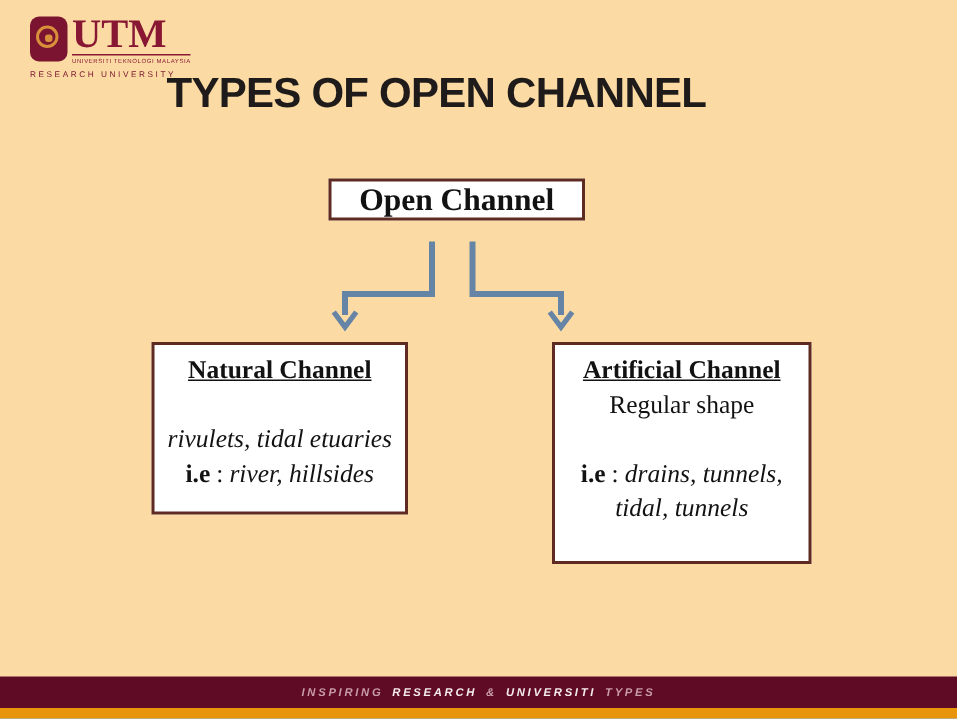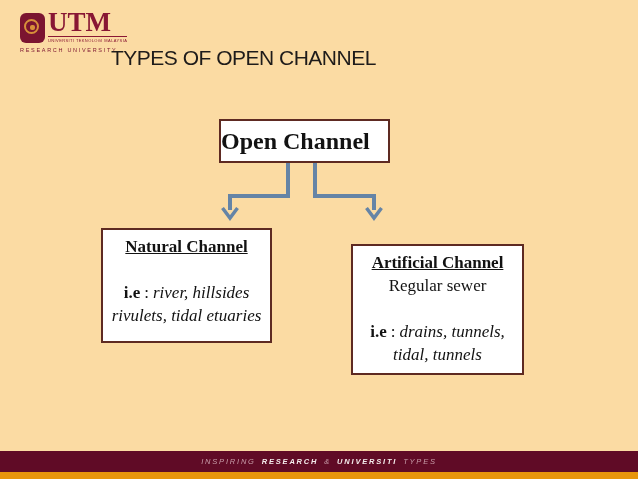--- a/index.html
+++ b/index.html
@@ -4,21 +4,21 @@
 <style>
   html,body{margin:0;padding:0;background:#888;}
   .slide{
     position:relative;width:638px;height:479px;overflow:hidden;
     background:#fbdba3;font-family:"Liberation Serif",serif;
   }
   *{box-sizing:border-box;}
 
   
   .logo{position:absolute;left:20px;top:9px;width:90px;}
-  .logo-row{display:flex;align-items:flex-end;}
+  .logo-row{display:flex;align-items:center;}
   .emblem{
     width:25px;height:30px;background:#7b1430;border-radius:6px;
     position:relative;flex:0 0 auto;
   }
   .emblem-ring{
     position:absolute;left:4px;top:6px;width:15px;height:15px;border-radius:50%;
     border:2.5px solid #d8903a;
   }
   .emblem-dot{
     position:absolute;left:9.5px;top:11.5px;width:5px;height:5px;border-radius:2px;
@@ -34,51 +34,51 @@
     color:#8a1734;white-space:nowrap;margin-top:1px;border-top:1px solid #8a1734;padding-top:1px;
   }
   .tagline{
     font-family:"Liberation Sans",sans-serif;font-size:5.5px;letter-spacing:1.7px;
     color:#7b1430;margin-top:4px;white-space:nowrap;
   }
 
   
   .title{
     position:absolute;left:111px;top:46px;margin:0;width:440px;
-    font-family:"Liberation Sans",sans-serif;font-weight:400;
-    font-size:21px;letter-spacing:-0.5px;color:#1e1b1a;white-space:nowrap;
+    font-family:"Liberation Sans",sans-serif;font-weight:700;
+    font-size:28px;letter-spacing:-0.5px;color:#1e1b1a;white-space:nowrap;
   }
 
   
   .connectors{position:absolute;left:0;top:0;z-index:1;}
   .box{
     position:absolute;background:#ffffff;border:2.5px solid #5e2a22;
     text-align:center;z-index:2;color:#121212;
   }
   .root-box{
-    left:219px;top:119px;width:171px;height:44px;
-    display:flex;align-items:center;
-    font-weight:bold;font-size:24px;
+    left:219px;top:119px;width:171px;height:28px;
+    display:flex;align-items:center;justify-content:center;
+    font-weight:bold;font-size:21px;
   }
   .child-box{padding-top:5px;font-size:17px;line-height:23px;}
   .child-left{left:101px;top:228px;width:171px;height:115px;}
-  .child-right{left:351px;top:228px;width:173px;height:131px;margin-top:16px;}
+  .child-right{left:368px;top:228px;width:173px;height:148px;}
   .box-title{font-weight:bold;text-decoration:underline;}
   .box-blank{height:23px;}
   .sep{padding:0 4px;}
 
   
   .footer-bar{
     position:absolute;left:0;top:451px;width:638px;height:21px;background:#600b26;
     display:flex;align-items:center;justify-content:center;
     font-family:"Liberation Sans",sans-serif;font-style:italic;
     font-size:7.5px;letter-spacing:1.8px;white-space:nowrap;
   }
   .seg{margin:0 3px;}
-  .seg-dim{color:#c79ca8;font-weight:400;}
+  .seg-dim{color:#c79ca8;font-weight:700;}
   .seg-bold{color:#f5eded;font-weight:700;}
   .footer-accent{
     position:absolute;left:0;top:472px;width:638px;height:7px;background:#e8950c;
   }
 </style>
 </head>
 <body>
 
 <div class="slide">
 
@@ -105,27 +105,27 @@
     <path d="M366.5,208 L374,218 L381.5,208" stroke-width="3.5" stroke="#6584a6"></path>
   </svg>
 
   <div class="box root-box">
     <span>Open Channel</span>
   </div>
 
   <div class="box child-box child-left">
     <div class="box-title">Natural Channel</div>
     <div class="box-blank"></div>
+    <div class="box-ex"><i>rivulets, tidal etuaries</i></div>
     <div class="box-ex"><b>i.e</b><span class="sep">:</span><i>river, hillsides</i></div>
-    <div class="box-ex"><i>rivulets, tidal etuaries</i></div>
   </div>
 
   <div class="box child-box child-right">
     <div class="box-title">Artificial Channel</div>
-    <div class="box-sub">Regular sewer</div>
+    <div class="box-sub">Regular shape</div>
     <div class="box-blank"></div>
     <div class="box-ex"><b>i.e</b><span class="sep">:</span><i>drains, tunnels,</i></div>
     <div class="box-ex"><i>tidal, tunnels</i></div>
   </div>
 
   <div class="footer-bar">
     <span class="seg seg-dim">INSPIRING</span>
     <span class="seg seg-bold">RESEARCH</span>
     <span class="seg seg-dim">&amp;</span>
     <span class="seg seg-bold">UNIVERSITI</span>

